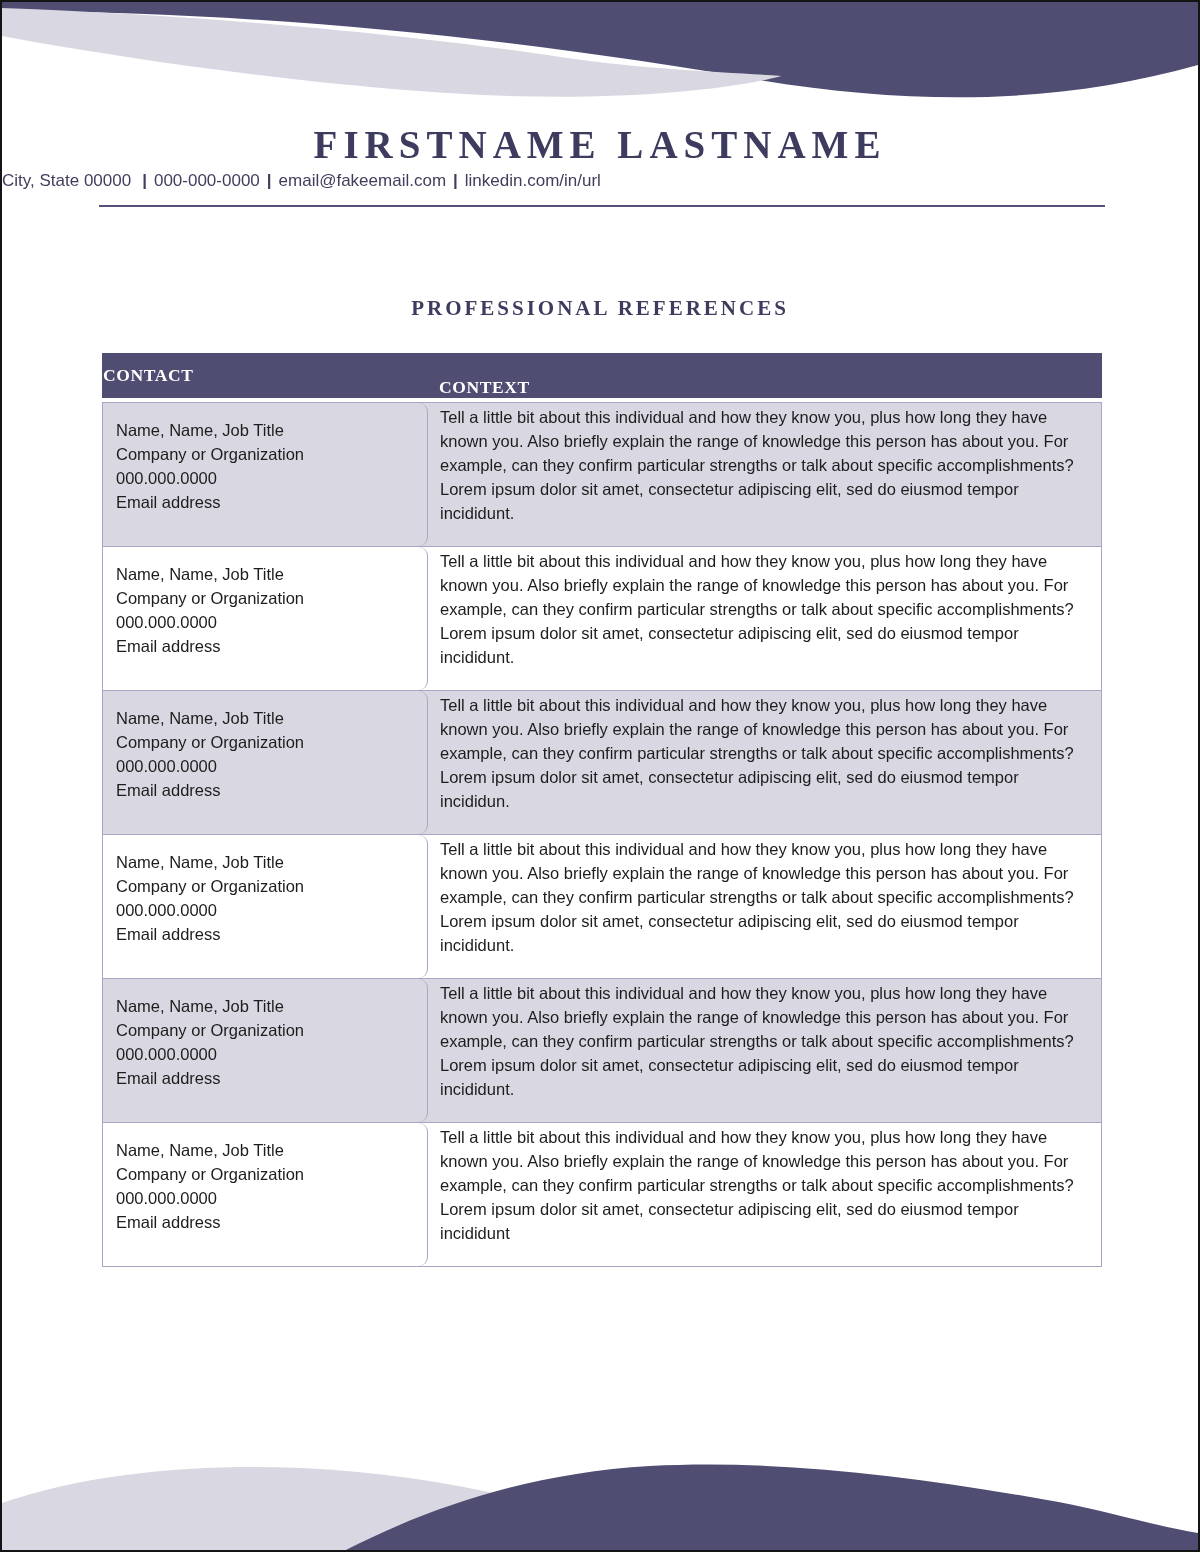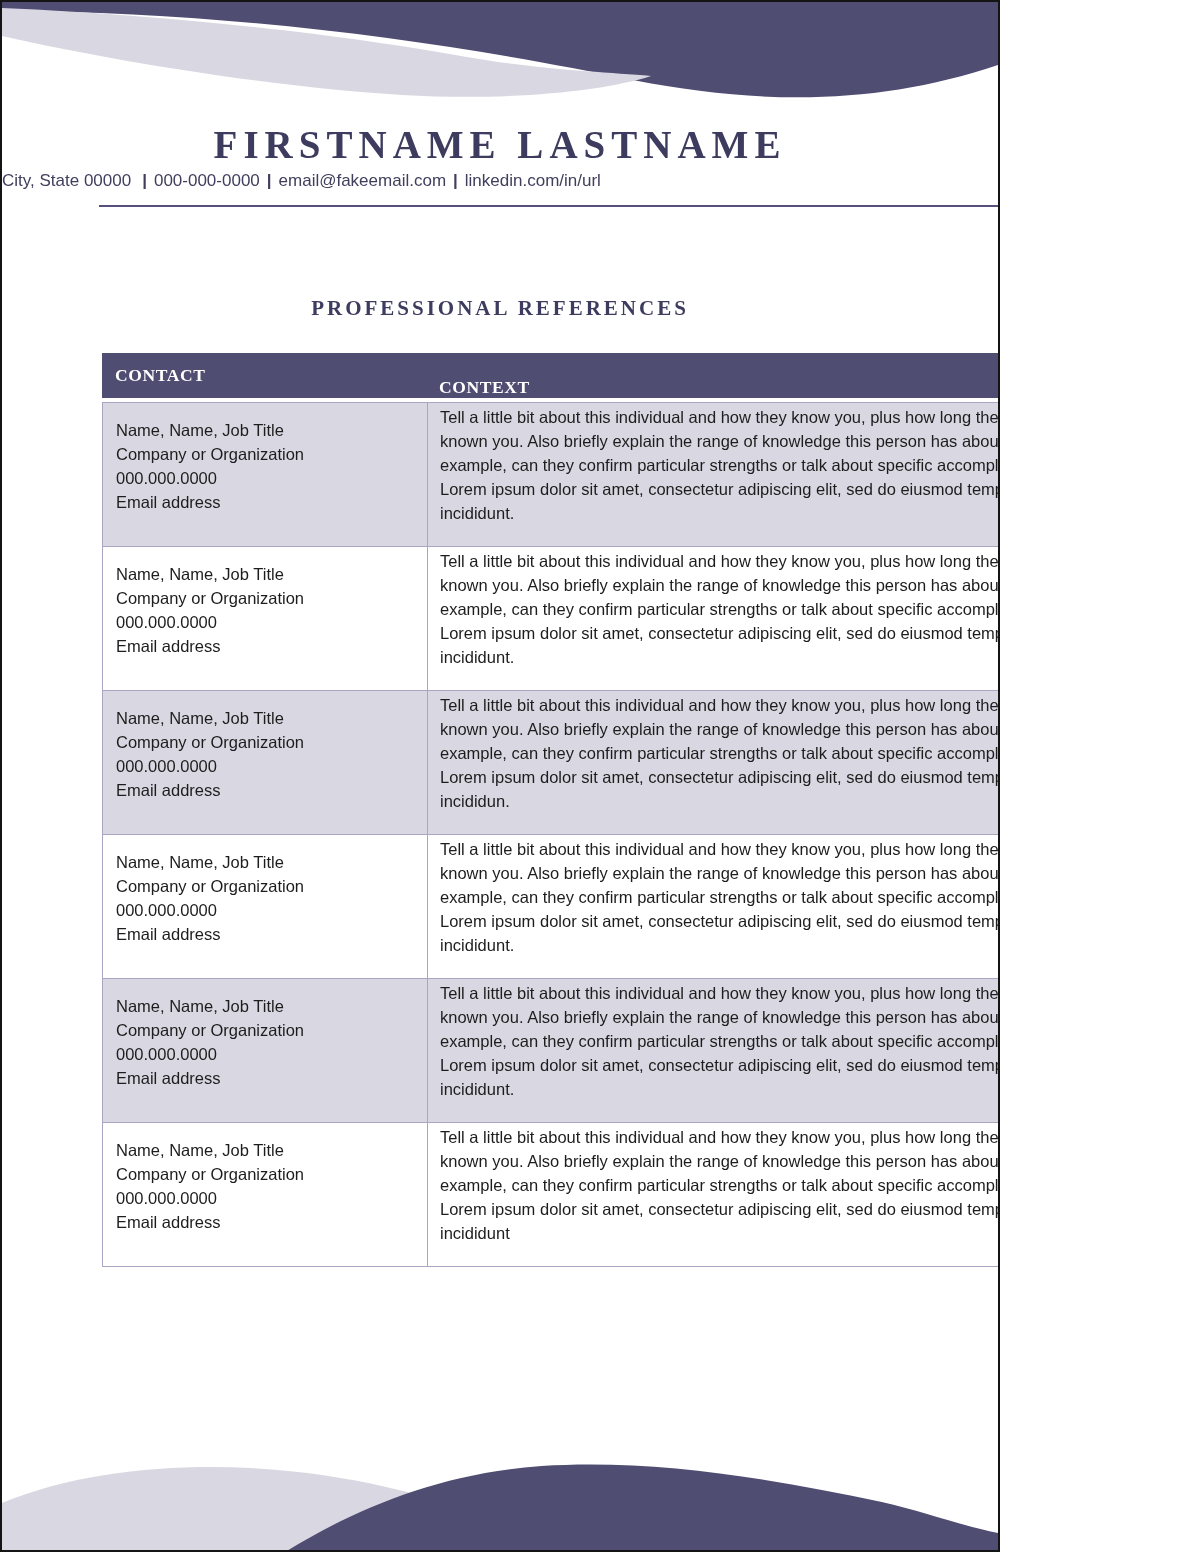--- a/index.html
+++ b/index.html
@@ -1,18 +1,18 @@
 <!DOCTYPE html>
 <html><head>
 <meta charset="utf-8">
 <style>
   html,body { margin:0; padding:0; background:#fff; }
   .page {
     position:relative;
-    width:1000px; height:1552px;
+    width:1200px; height:1552px;
     box-sizing:border-box;
     background:#ffffff;
     border:2px solid #141414;
     overflow:hidden;
     font-family:"Liberation Sans", sans-serif;
   }
   .wave-svg { position:absolute; left:0; width:100%; display:block; }
   .wave-top { top:0; height:232px; }
   .wave-bottom { bottom:0; height:235px; }
 
@@ -41,31 +41,31 @@
     color:#3d3b5e;
   }
 
   .refs-table { position:absolute; left:100px; top:351px; width:1000px; }
   .thead {
     display:flex; align-items:center; height:45px;
     background:#504d72; color:#ffffff;
     font-family:"Liberation Serif", serif;
     font-weight:bold; font-size:17.5px; letter-spacing:0.6px;
   }
-  .th-contact { width:325px; box-sizing:border-box; padding-left:13px; }
+  .th-contact { width:325px; box-sizing:border-box; padding-left:1px; }
   .th-context { flex:1; padding-left:12px;margin-top:24px; }
   .tbody { margin-top:4px; border:1px solid #a9a6c4; background:#ffffff; }
   .trow { display:flex; min-height:143px; background:#ffffff; }
   .trow + .trow { border-top:1px solid #a9a6c4; }
   .trow.shaded { background:#d9d8e2; }
   .contact-cell {
     width:325px; box-sizing:border-box;
     border-right:1px solid #a9a6c4;
     padding:15px 10px 10px 13px;
-    font-size:16.5px; line-height:24px; color:#1d1d1d;
+    font-size:16.5px; line-height:24px; color:#1d1d1d;border-radius:9px;
   }
   .context-cell {
     flex:1; box-sizing:border-box;
     padding:2px 26px 12px 12px;
     font-size:16.5px; line-height:24px; color:#1d1d1d;
   }
   .context-cell p { margin:0; }
 </style>
 </head>
 <body>

